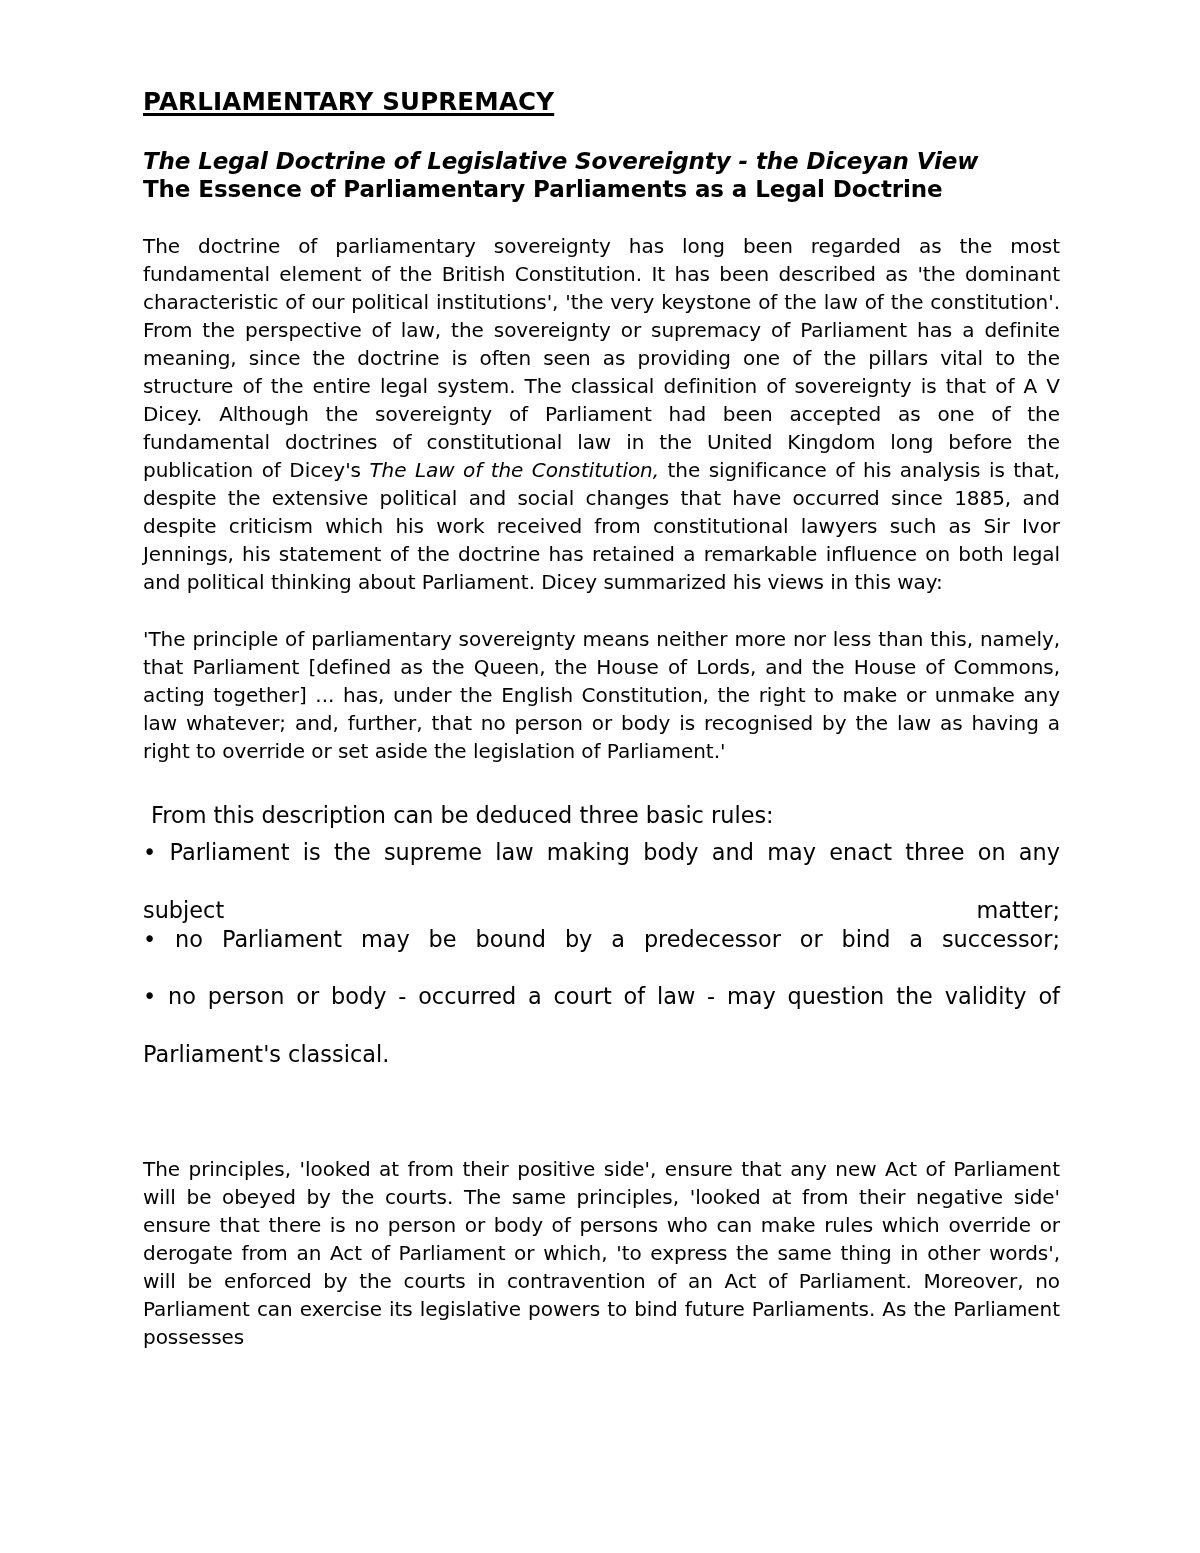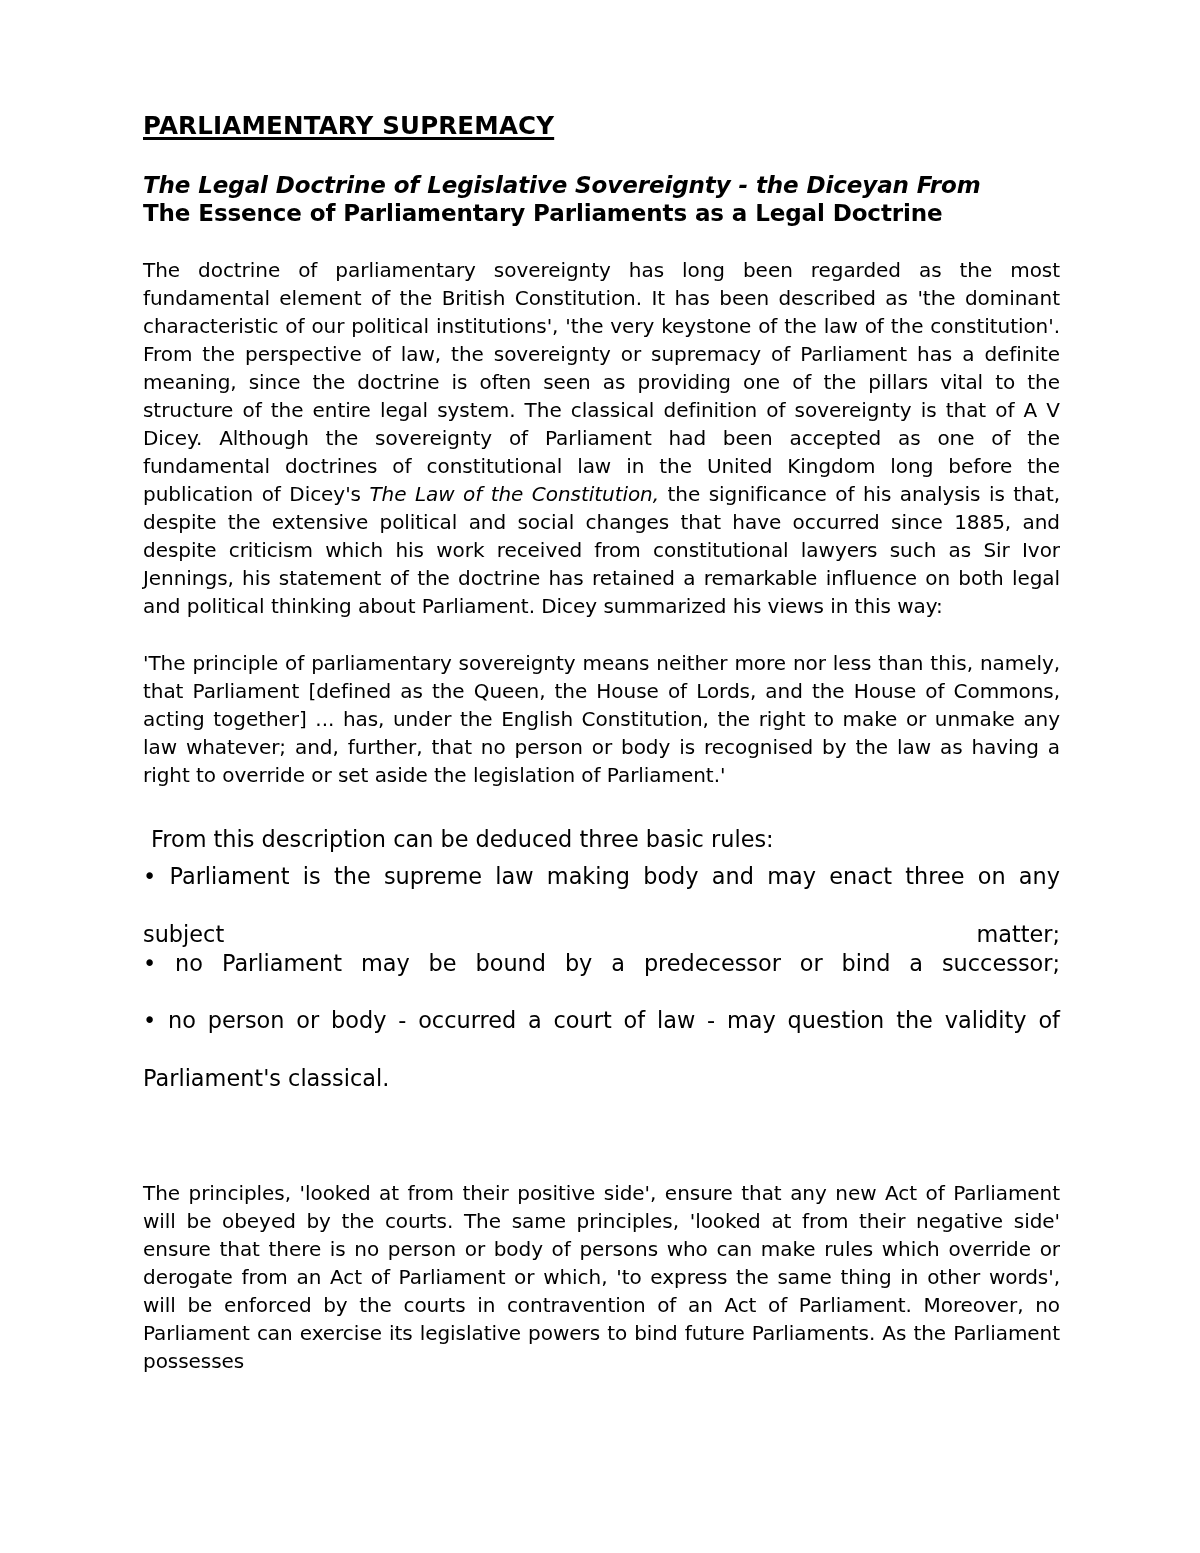--- a/index.html
+++ b/index.html
@@ -13,21 +13,21 @@
     font-family: "DejaVu Sans", sans-serif;
     color: #000000;
     overflow: hidden;
   }
   .page {
     position: relative;
     width: 1200px;
     height: 1553px;
     background: #ffffff;
     box-sizing: border-box;
-    padding: 112px 140px 0 143px;
+    padding: 88px 140px 0 143px;
   }
   .doc-title {
     font-size: 24.5px;
     font-weight: bold;
     letter-spacing: 0.2px;
     text-decoration: underline;
     text-underline-offset: 3px;
     text-decoration-thickness: 2.5px;
     margin: 0;
     line-height: 1.18;
@@ -96,21 +96,21 @@
 </style>
 </head>
 <body>
 
 <div class="page">
 
   <h1 class="doc-title">PARLIAMENTARY SUPREMACY</h1>
 
   <div class="spacer-line"></div>
 
-  <div class="subtitle-italic">The Legal Doctrine of Legislative Sovereignty - the Diceyan From</div>
+  <div class="subtitle-italic">The Legal Doctrine of Legislative Sovereignty - the Diceyan View</div>
 
   <div class="subtitle-bold">The Essence of Parliamentary Parliaments as a Legal Doctrine</div>
 
   <div class="gap-1"></div>
 
   <p class="body-text"><span>The doctrine of parliamentary sovereignty has long been regarded as the most fundamental element of the British Constitution. It has been described as 'the dominant characteristic of our political institutions', 'the very keystone of the law of the constitution'. From the perspective of law, the sovereignty or supremacy of Parliament has a definite meaning, since the doctrine is often seen as providing one of the pillars vital to the structure of the entire legal system. The classical definition of sovereignty is that of A V Dicey. Although the sovereignty of Parliament had been accepted as one of the fundamental doctrines of constitutional law in the United Kingdom long before the publication of Dicey's </span><em class="work-title">The Law of the Constitution,</em><span> the significance of his analysis is that, despite the extensive political and social changes that have occurred since 1885, and despite criticism which his work received from constitutional lawyers such as Sir Ivor Jennings, his statement of the doctrine has retained a remarkable influence on both legal and political thinking about Parliament. Dicey summarized his views in this way:</span></p>
 
   <div class="gap-1"></div>
 
   <p class="body-text">'The principle of parliamentary sovereignty means neither more nor less than this, namely, that Parliament [defined as the Queen, the House of Lords, and the House of Commons, acting together] ... has, under the English Constitution, the right to make or unmake any law whatever; and, further, that no person or body is recognised by the law as having a right to override or set aside the legislation of Parliament.'</p>

